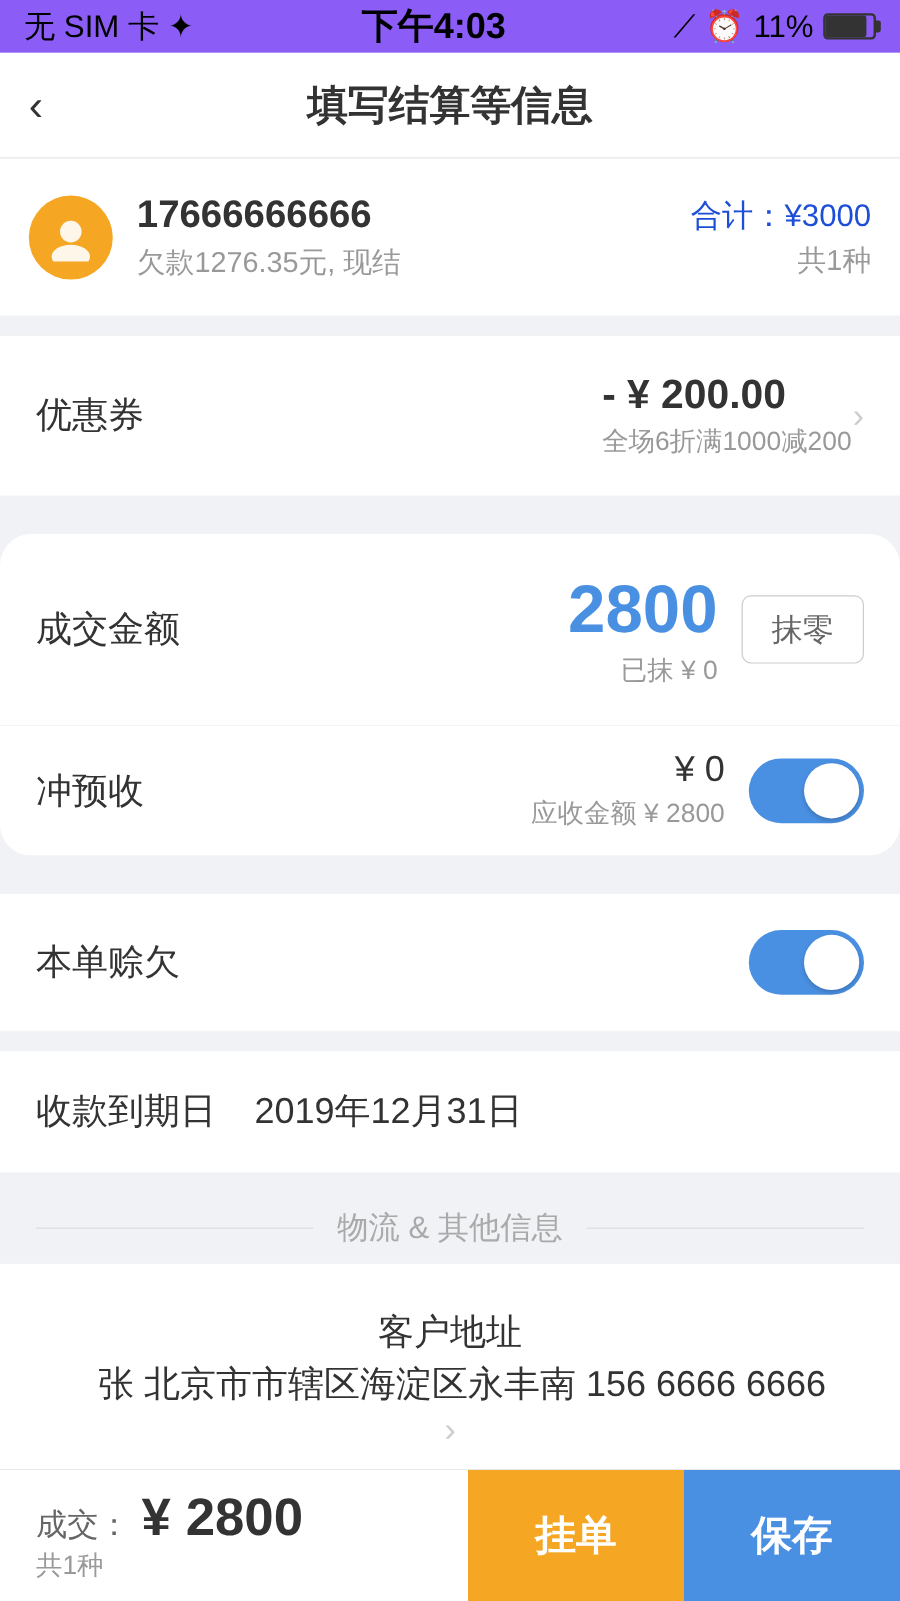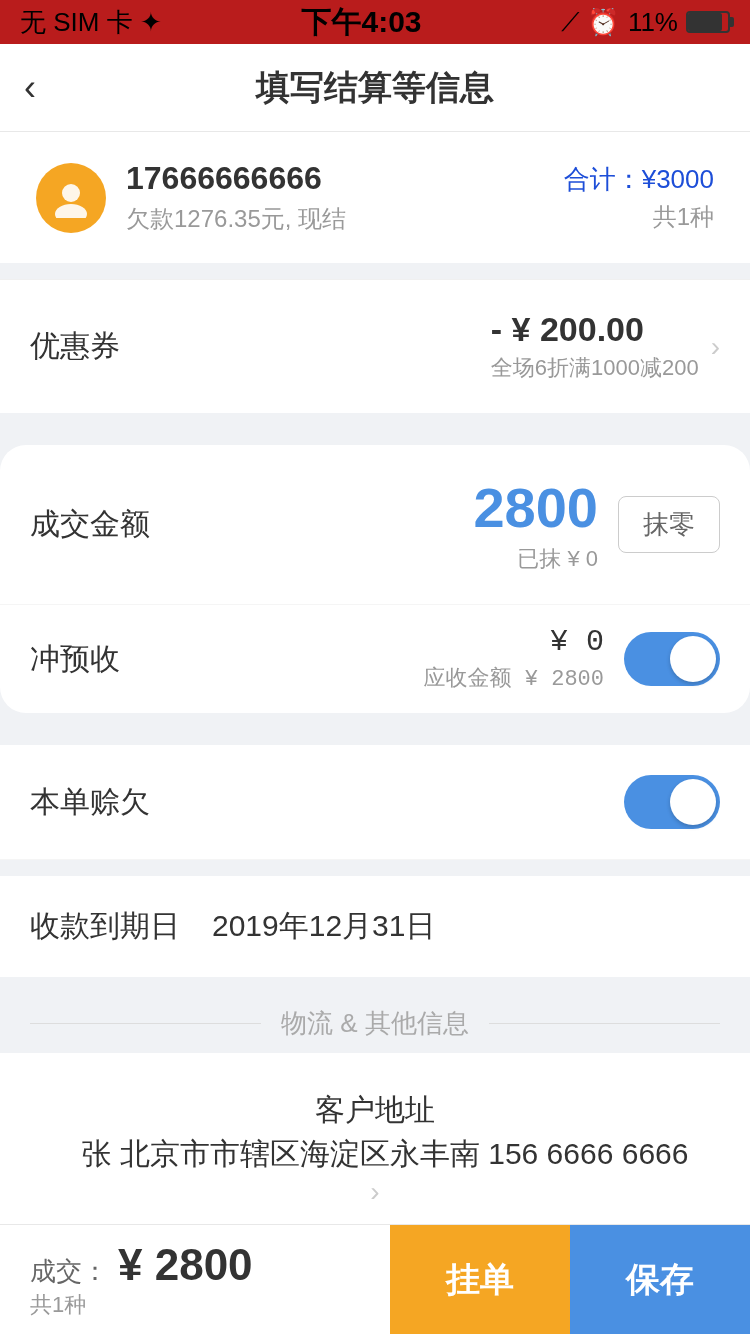--- a/index.html
+++ b/index.html
@@ -8,21 +8,21 @@
       font-family: -apple-system, 'PingFang SC', 'Helvetica Neue', sans-serif;
       background: #f0f2f5;
       width: 750px;
       min-height: 1334px;
       position: relative;
       font-size: 28px;
     }
 
     
     .status-bar {
-      background: #b91c1c;
+      background: #8b5cf6;
       height: 44px;
       display: flex;
       align-items: center;
       justify-content: space-between;
       padding: 0 20px;
       font-size: 26px;
       font-weight: 500;
     }
     .status-left { display: flex; align-items: center; gap: 10px; }
     .status-center { font-size: 30px; font-weight: 600; }
@@ -58,21 +58,21 @@
 
     
     .card {
       background: #fff;
       margin-bottom: 16px;
     }
 
     
     .customer-info {
       background: #fff;
-      padding: 28px 36px;
+      padding: 28px 24px;
       display: flex;
       align-items: center;
       justify-content: space-between;
       margin-bottom: 16px;
     }
     .customer-left {
       display: flex;
       align-items: center;
       gap: 20px;
     }
@@ -120,21 +120,21 @@
       border-top: 1px solid #f0f0f0;
       margin-bottom: 16px;
     }
     .coupon-label {
       font-size: 30px;
       color: #333;
     }
     .coupon-right {
       display: flex;
       align-items: center;
-      gap: 12px;
+      gap: 1px;
     }
     .coupon-discount {
       font-size: 34px;
       font-weight: 600;
       color: #333;
     }
     .coupon-desc {
       font-size: 22px;
       color: #999;
       margin-top: 4px;
@@ -195,21 +195,20 @@
       background: #fff;
       cursor: pointer;
     }
 
     
     .prepay-row {
       padding: 20px 30px;
       display: flex;
       align-items: center;
       justify-content: space-between;
-      font-family: Liberation Mono, monospace;
     }
     .prepay-label {
       font-size: 30px;
       color: #333;
     }
     .prepay-right {
       display: flex;
       align-items: center;
       gap: 20px;
     }

